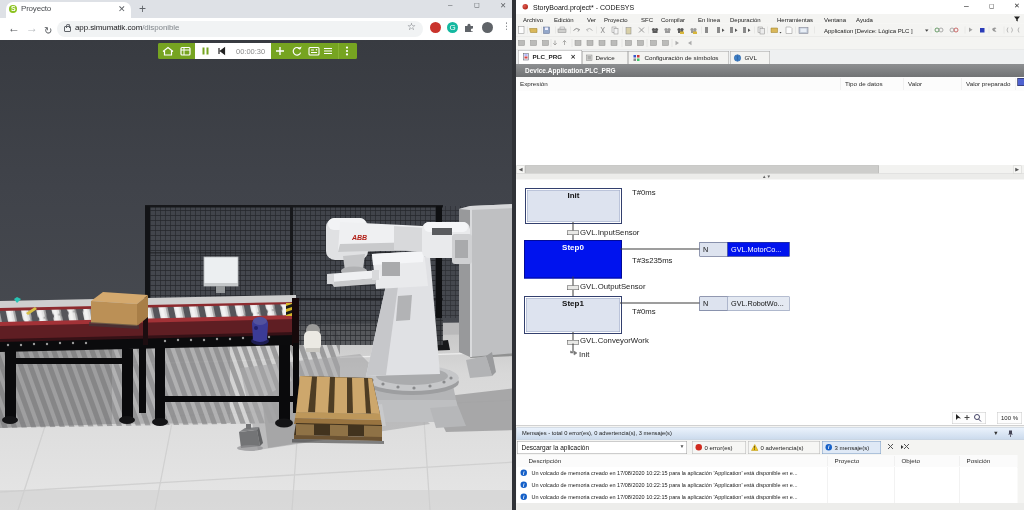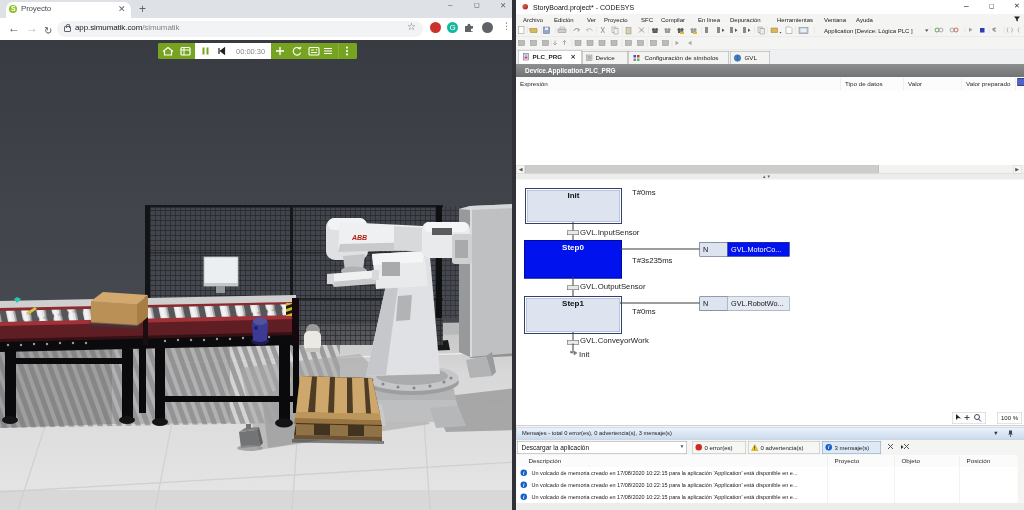--- a/index.html
+++ b/index.html
@@ -80,21 +80,21 @@
   <div id="newtab" class="abs">+</div>
   <div class="abs winbtn" style="left:448px;">–</div>
   <div class="abs winbtn" style="left:474px;font-size:7px;top:1px;">◻</div>
   <div class="abs winbtn" style="left:500px;font-size:7.5px;top:1px;color:#5a5d61;">✕</div>
   <div id="toolbar" class="abs"></div>
   <div class="abs navic" style="left:8px;">←</div>
   <div class="abs navic" style="left:26px;color:#b6babe;">→</div>
   <div class="abs navic" style="left:44px;font-size:10px;top:25px;">↻</div>
   <div id="omnibox" class="abs"></div>
   <div id="lock" class="abs"></div>
-  <div id="url" class="abs">app.simumatik.com<span>/simumatik</span></div>
+  <div id="url" class="abs">app.simumatik.com<span>/disponible</span></div>
   <div id="star" class="abs">☆</div>
   <div class="abs extic" style="left:430px;background:#c9332c;"></div>
   <div class="abs extic" style="left:447px;background:#14b8a0;color:#fff;font-size:8px;line-height:11px;">G</div>
   <svg class="abs" width="11" height="11" style="left:464px;top:21.5px;">
       <path d="M1 4 h2.5 a1.6 1.6 0 1 1 3 0 H9 v2.5 a1.6 1.6 0 1 0 0 3 V10 H1 Z" fill="#5f6368"></path>
     </svg>
   <div class="abs extic" style="left:482px;background:#5f6368;"></div>
   <div class="abs" style="left:502px;top:21px;font-size:9px;color:#5f6368;">⋮</div>
 </div>
 

